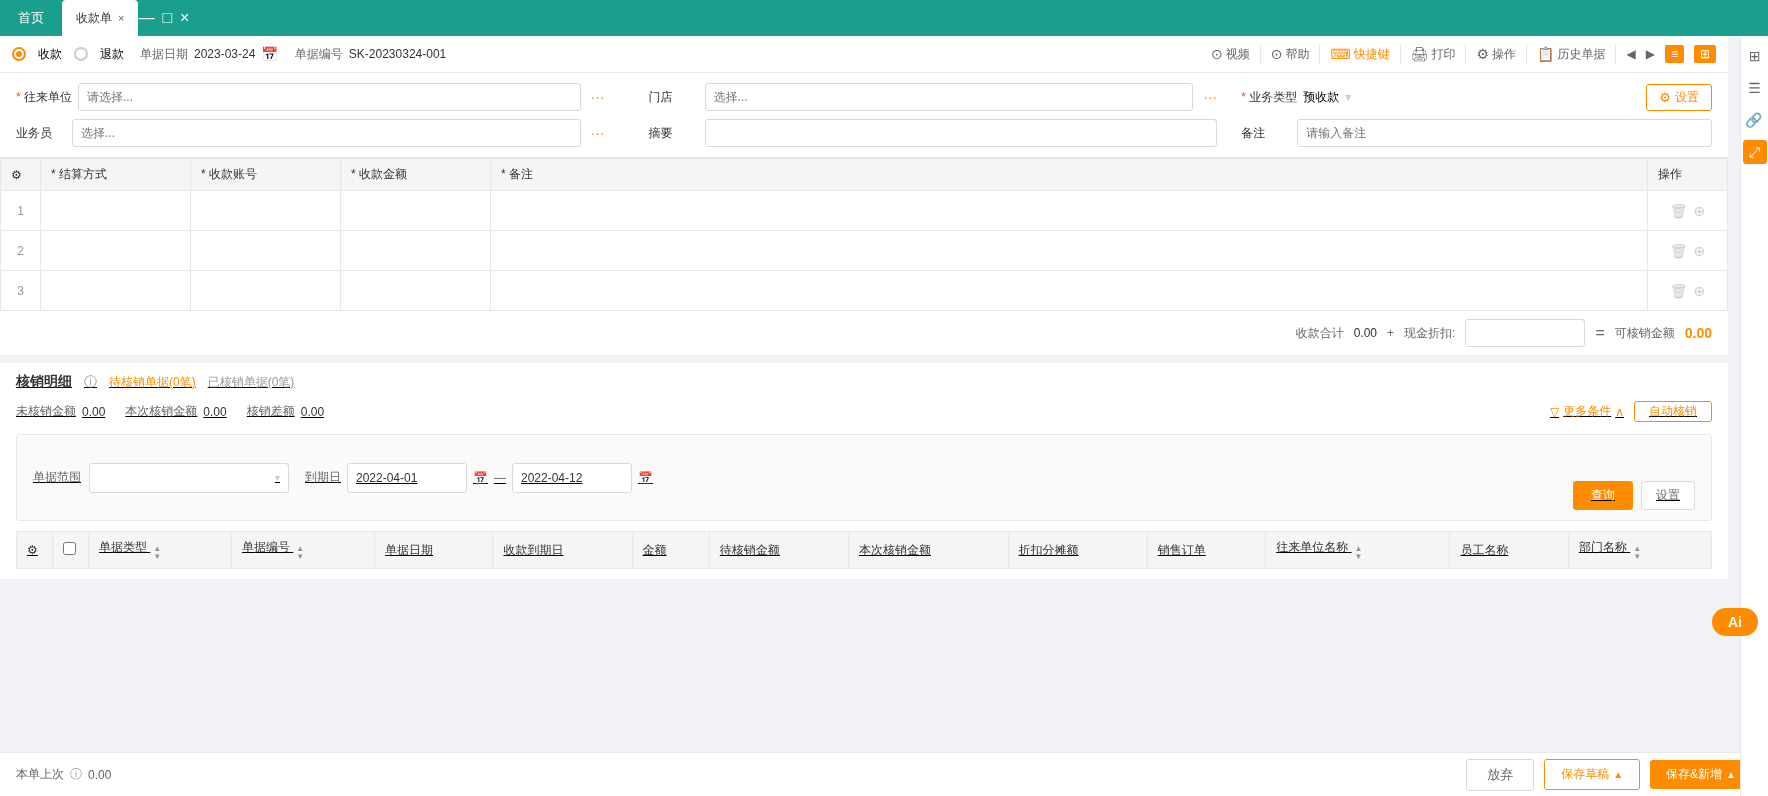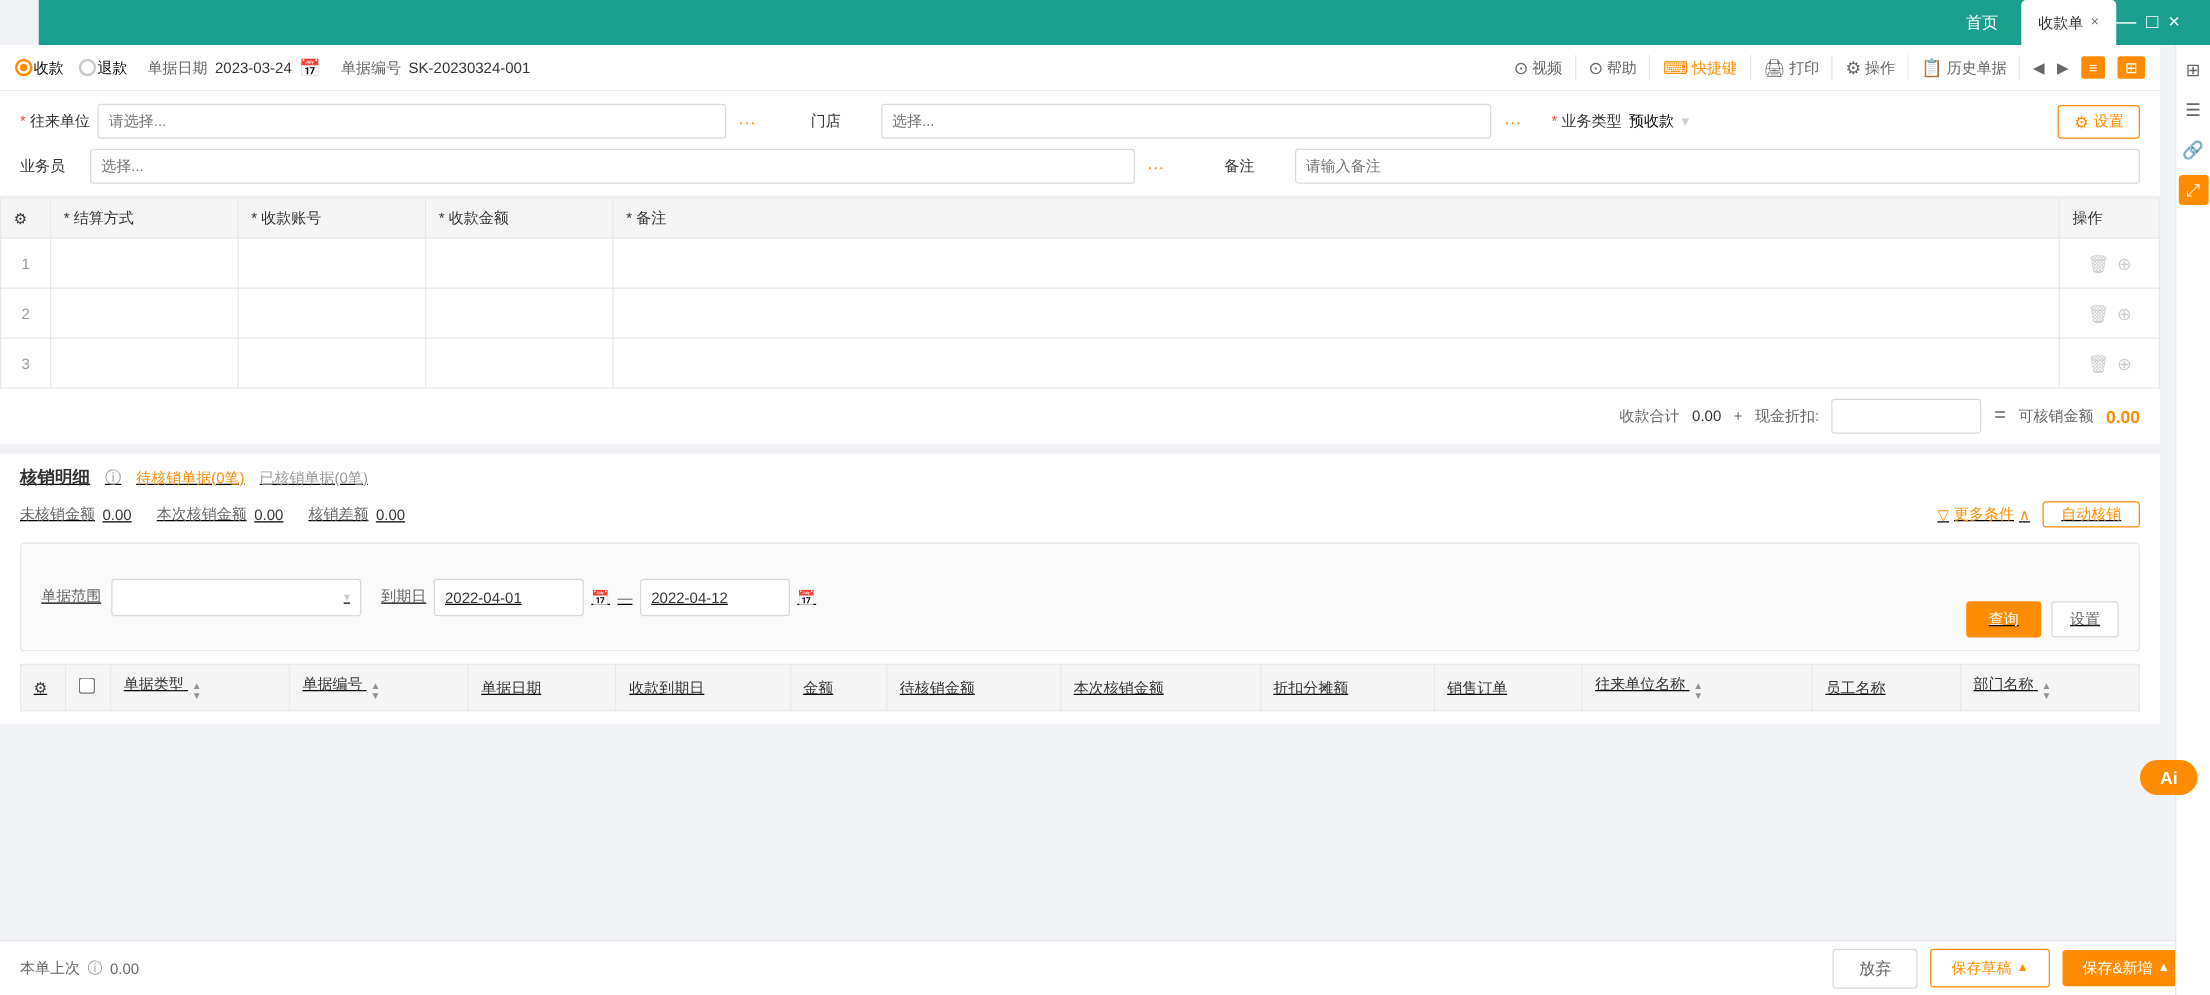--- a/index.html
+++ b/index.html
@@ -1,42 +1,41 @@
 <!DOCTYPE html>
 <html><head>
   <meta charset="utf-8">
   <style>
     * { box-sizing: border-box; margin: 0; padding: 0; font-family: 'Microsoft YaHei', '微软雅黑', sans-serif; font-size: 12px; }
     body { background: #f0f2f5; width: 1768px; height: 796px; overflow: hidden; }
 
     
     .tab-bar {
-      display: flex; align-items: center; background: #1a9f8f; height: 36px; padding: 0 24px;
-      justify-content: flex-end;
-      margin-left: 31px;
+      display: flex; align-items: center; background: #1a9f8f; height: 36px; padding: 0 4px;
+      justify-content: flex-start;
     }
     .tab-bar-left { display: flex; align-items: center; gap: 4px; }
     .tab-home {
       color: #fff; padding: 0 14px; height: 36px; line-height: 36px; cursor: pointer; font-size: 13px;
     }
     .tab-active {
       background: #fff; color: #333; padding: 0 14px; height: 36px; line-height: 36px;
       border-radius: 4px 4px 0 0; cursor: pointer; font-size: 13px; display: flex; align-items: center; gap: 6px;
     }
     .tab-close { color: #666; cursor: pointer; font-size: 11px; }
     .tab-bar-right { display: flex; align-items: center; gap: 8px; }
     .tab-bar-right span { color: #fff; font-size: 16px; cursor: pointer; }
 
     
     .form-header {
       display: flex; align-items: center; padding: 8px 12px; border-bottom: 1px solid #e8e8e8;
       background: #fff; gap: 16px;
     }
     .radio-group { display: flex; align-items: center; gap: 12px; }
-    .radio-item { display: flex; align-items: center; gap: 1px; cursor: pointer; }
+    .radio-item { display: flex; align-items: center; gap: 12px; cursor: pointer; }
     .radio-dot { width: 14px; height: 14px; border-radius: 50%; border: 2px solid #ccc; display: flex; align-items: center; justify-content: center; }
     .radio-dot.active { border-color: #ff8c00; }
     .radio-dot.active::after { content: ''; width: 6px; height: 6px; background: #ff8c00; border-radius: 50%; }
     .header-field { display: flex; align-items: center; gap: 6px; }
     .header-field label { color: #666; white-space: nowrap; }
     .header-field .value { color: #333; font-weight: 500; }
     .calendar-icon { color: #ff8c00; cursor: pointer; font-size: 14px; }
     .divider-v { width: 1px; height: 20px; background: #e8e8e8; }
     .header-right { margin-left: auto; display: flex; align-items: center; gap: 10px; }
     .header-btn { display: flex; align-items: center; gap: 3px; color: #666; cursor: pointer; font-size: 12px; }
@@ -315,20 +314,24 @@
           </button>
         </div>
       </div>
       <div class="form-row">
         <div class="field-group" style="flex:2.5;">
           <label class="field-label">业务员</label>
           <input class="field-input" type="text" placeholder="选择..." style="">
           <span class="more-btn">···</span>
         </div>
         <div class="field-divider"></div>
+        <div class="field-group" style="flex:2.5;">
+          <label class="field-label" style="margin-left:20px;">摘要</label>
+          <input class="field-input" type="text" style="">
+        </div>
         <div class="field-divider"></div>
         <div class="field-group" style="flex:2;">
           <label class="field-label">备注</label>
           <input class="field-input" type="text" placeholder="请输入备注" style="">
         </div>
       </div>
     </div>
 
     <div class="table-wrapper">
       <table class="data-table">

